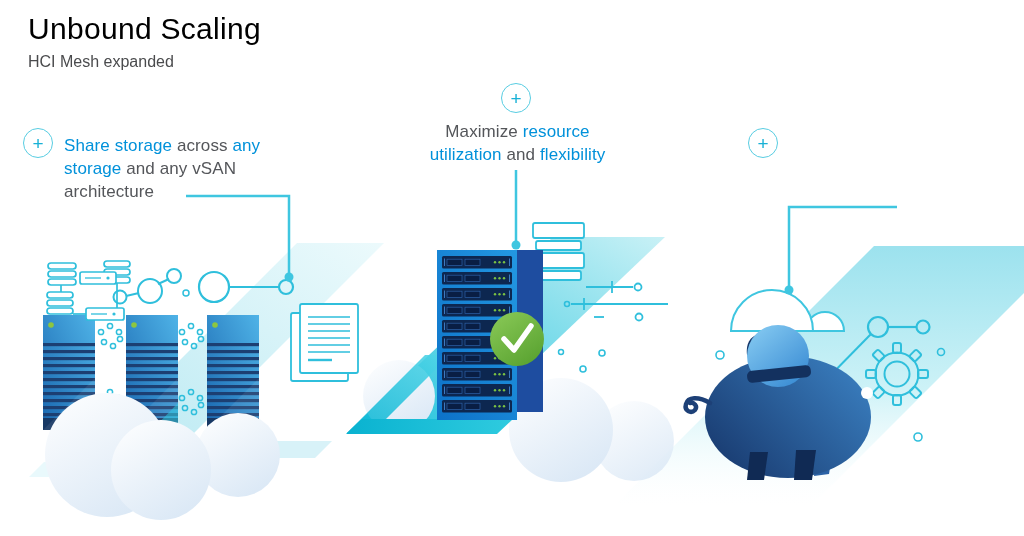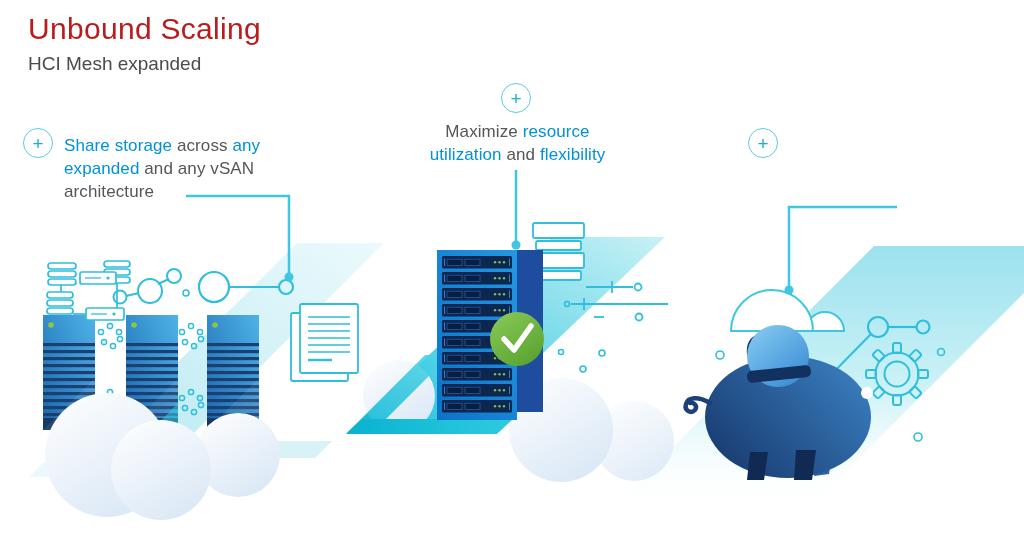--- a/index.html
+++ b/index.html
@@ -1,21 +1,21 @@
 <!DOCTYPE html>
 <html><head>
 <meta charset="utf-8">
 <style>
   html,body{margin:0;padding:0;background:#fff;}
   .canvas{position:relative;width:1024px;height:536px;background:#ffffff;overflow:hidden;
           font-family:"Liberation Sans",sans-serif;}
   .scene{position:absolute;inset:0;z-index:0;}
   .hdr{position:absolute;left:28px;top:12px;z-index:2;}
   .title{font-size:30px;font-weight:400;letter-spacing:.3px;color:#2a57a5;}
-  .subtitle{font-size:19px;font-weight:400;color:#4a4b4d;margin-top:7px;}
+  .subtitle{font-size:16px;font-weight:400;color:#4a4b4d;margin-top:7px;}
   .feature{position:absolute;z-index:2;font-size:17px;line-height:23px;font-weight:500;letter-spacing:.1px;}
   .f0{left:64px;top:134px;width:225px;}
   .f1{left:400px;top:120px;width:235px;text-align:center;}
   .f2{left:789px;top:144px;width:225px;}
   .plus{position:absolute;z-index:2;width:30px;height:30px;box-sizing:border-box;
         border:1.6px solid #58cde2;border-radius:50%;background:#fff;color:#18b1d6;
         display:flex;align-items:center;justify-content:center;
         font-size:19px;line-height:1;font-weight:400;cursor:pointer;padding:0;}
   .p0{left:23px;top:128px;}
   .p1{left:501px;top:83px;}
@@ -270,30 +270,30 @@
       <line x1="516" y1="170" x2="516" y2="242"></line>
       <circle cx="516" cy="245" r="4.5" fill="#3fc6e0" stroke="none"></circle>
     </g>
     <g stroke="#3fc6e0" fill="none" stroke-width="2.5">
       <polyline points="897,207 789,207 789,286"></polyline>
       <circle cx="789" cy="290" r="4.5" fill="#3fc6e0" stroke="none"></circle>
     </g>
   </svg>
 
   <div class="hdr">
-    <div class="title" style="color: #b91c1c;">Unbound Scaling</div>
+    <div class="title" style="color: #000000;">Unbound Scaling</div>
     <div class="subtitle" style="color: rgb(74, 75, 77);">HCI Mesh expanded</div>
   </div>
 
   <button class="plus p0">
     <span>+</span>
   </button>
   <button class="plus p1">
     <span>+</span>
   </button>
   <button class="plus p2">
     <span>+</span>
   </button>
 
-  <div class="feature f0"><span style="color: rgb(0, 145, 218);">Share storage</span><span style="color: rgb(84, 86, 90);"> across </span><span style="color: rgb(0, 145, 218);">any</span><br><span style="color: rgb(0, 145, 218);">expanded</span><span style="color: rgb(84, 86, 90); margin-top: 18px;"> and any vSAN</span><br><span style="color: rgb(84, 86, 90);">architecture</span></div>
+  <div class="feature f0"><span style="color: rgb(0, 145, 218);">Share storage</span><span style="color: rgb(84, 86, 90);"> across </span><span style="color: rgb(0, 145, 218);">any</span><br><span style="color: rgb(0, 145, 218);">storage</span><span style="color: rgb(84, 86, 90); margin-top: 18px;"> and any vSAN</span><br><span style="color: rgb(84, 86, 90);">architecture</span></div>
   <div class="feature f1"><span style="color: rgb(84, 86, 90);">Maximize </span><span style="color: rgb(0, 145, 218);">resource</span><br><span style="color: rgb(0, 145, 218);">utilization</span><span style="color: rgb(84, 86, 90);"> and </span><span style="color: rgb(0, 145, 218);">flexibility</span></div>
 
 </div>
 
 </body></html>

